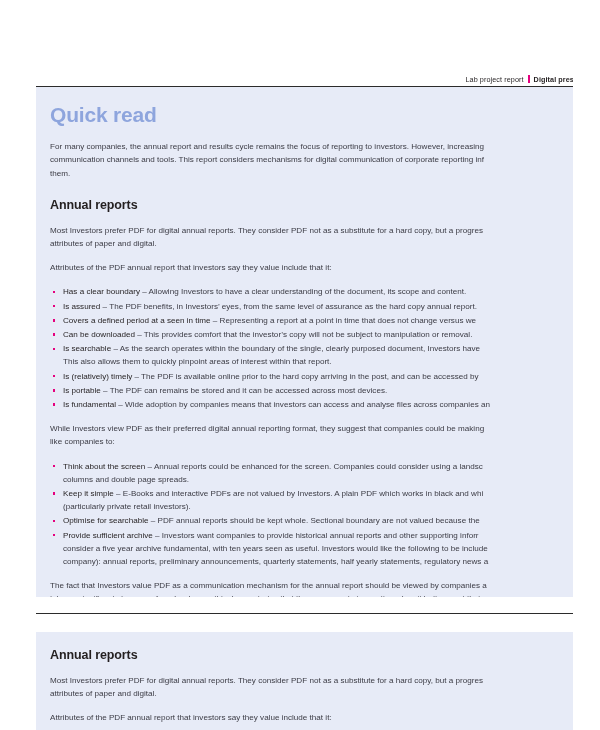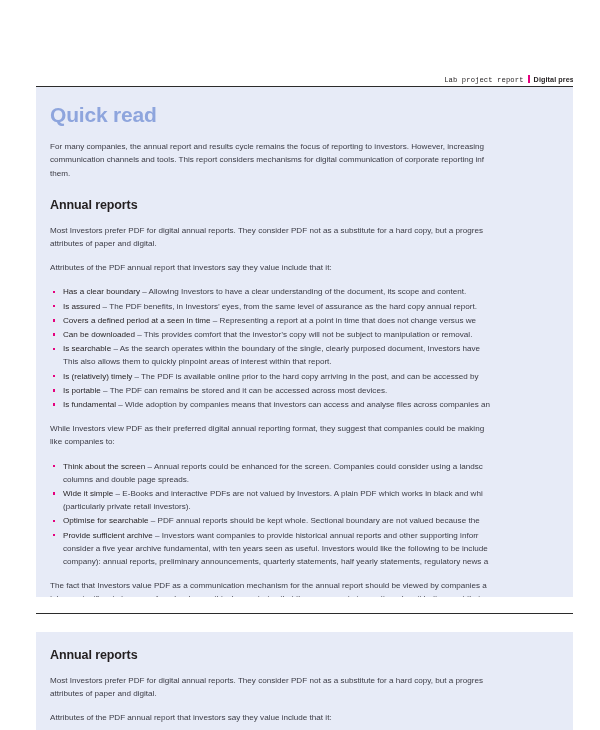--- a/index.html
+++ b/index.html
@@ -49,21 +49,20 @@
     position: absolute;
     right: 0;
     bottom: 2px;
     white-space: nowrap;
     font-size: 7.2px;
     color: #231f20;
     letter-spacing: 0.1px;
   }
   .runhead-left {
     font-weight: 400;
-    font-family: Liberation Mono, monospace;
   }
   .runhead-rule {
     display: inline-block;
     width: 2px;
     height: 8px;
     background: #e5007e;
     vertical-align: -1px;
     margin: 0 4px 0 4px;
   }
   .runhead-right {
@@ -206,21 +205,21 @@
           <span class="bline">While Investors view PDF as their preferred digital annual reporting format, they suggest that companies could be making</span>
           <span class="bline">like companies to:</span>
         </p>
 
         <ul class="blist">
           <li>
             <span class="bline"><span class="lead">Think about the screen</span><span> – Annual reports could be enhanced for the screen. Companies could consider using a landsc</span></span>
             <span class="bline">columns and double page spreads.</span>
           </li>
           <li>
-            <span class="bline"><span class="lead">Wide it simple</span><span> – E-Books and interactive PDFs are not valued by Investors. A plain PDF which works in black and whi</span></span>
+            <span class="bline"><span class="lead">Keep it simple</span><span> – E-Books and interactive PDFs are not valued by Investors. A plain PDF which works in black and whi</span></span>
             <span class="bline">(particularly private retail investors).</span>
           </li>
           <li>
             <span class="bline"><span class="lead">Optimise for searchable</span><span> – PDF annual reports should be kept whole. Sectional boundary are not valued because the</span></span>
           </li>
           <li>
             <span class="bline"><span class="lead">Provide sufficient archive</span><span> – Investors want companies to provide historical annual reports and other supporting inforr</span></span>
             <span class="bline">consider a five year archive fundamental, with ten years seen as useful. Investors would like the following to be include</span>
             <span class="bline">company): annual reports, preliminary announcements, quarterly statements, half yearly statements, regulatory news a</span>
           </li>

